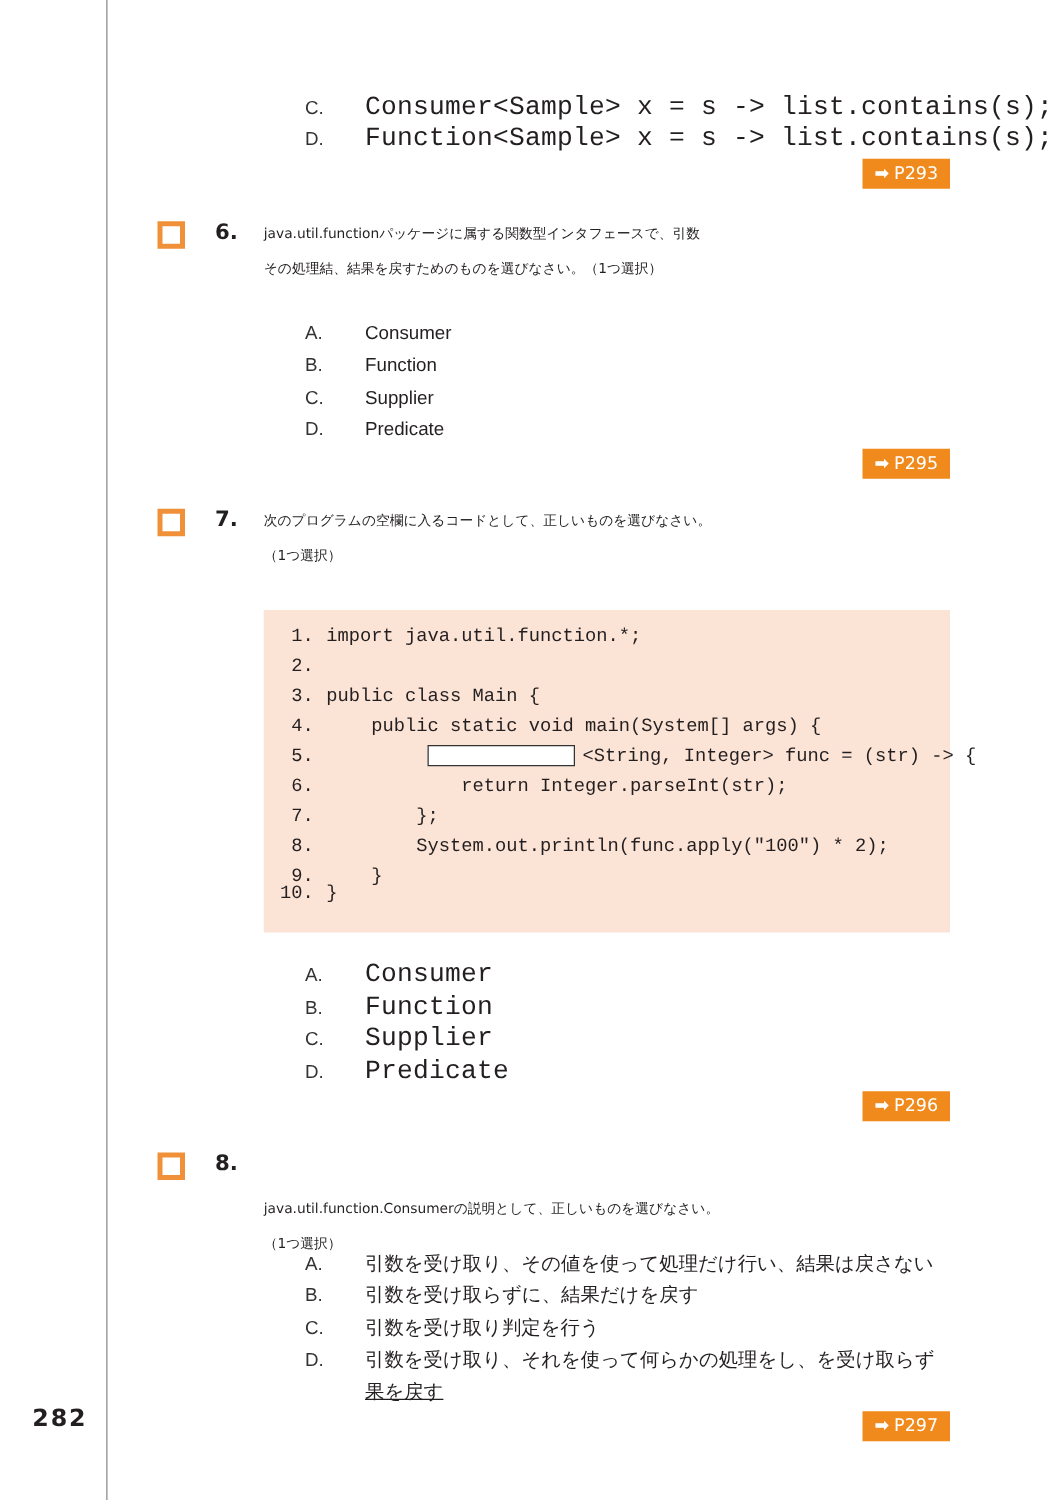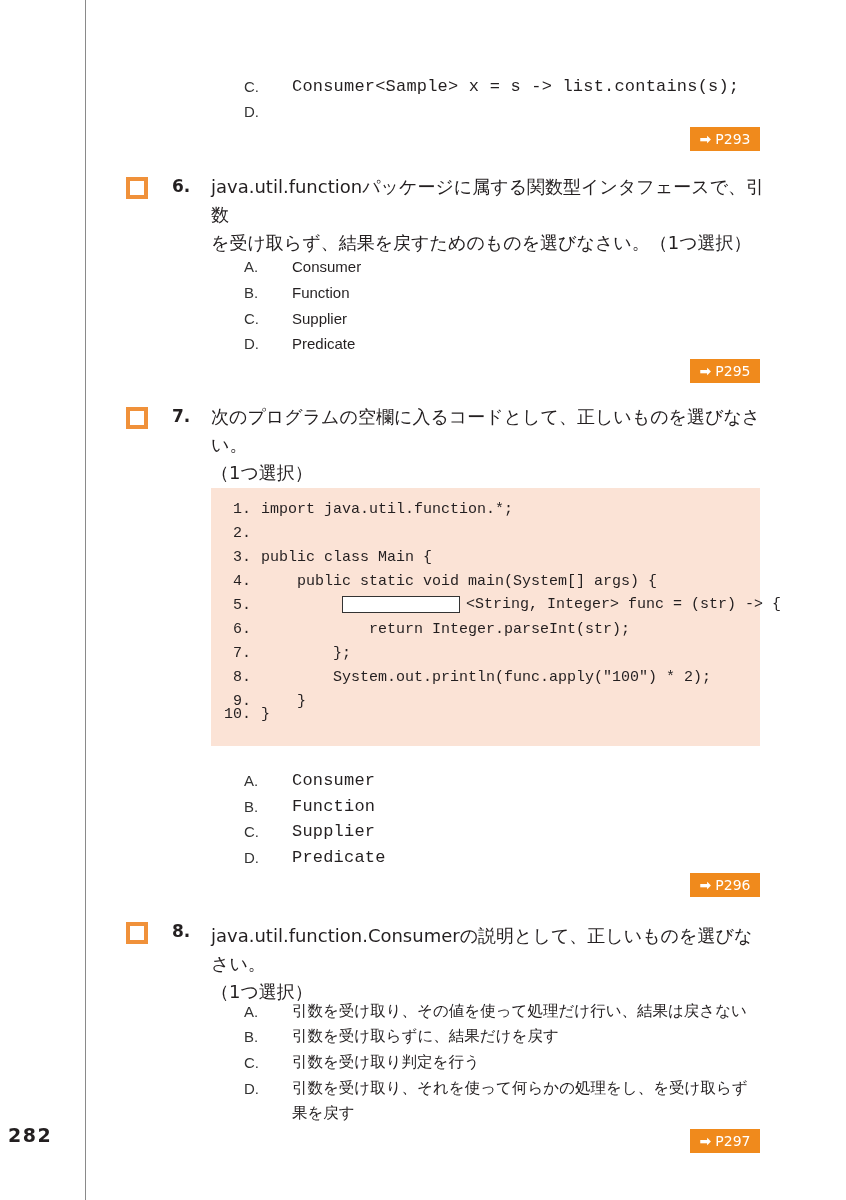--- a/index.html
+++ b/index.html
@@ -6,54 +6,54 @@
     body {
       width: 846px; height: 1200px; position: relative; overflow: hidden;
       font-family: "DejaVu Sans", "Liberation Sans", sans-serif;
       color: #231f20;
     }
     .margin-rule {
       position: absolute; left: 85px; top: 0; width: 1px; height: 1200px;
       background: #8a8a8a;
     }
     .page-number {
-      position: absolute; left: 8px; top: 1124px; width: 62px; 
+      position: absolute; left: 8px; top: 1124px; width: 62px; text-align: right;
       font-family: "DejaVu Sans", sans-serif; font-weight: bold; font-size: 19px;
       letter-spacing: 1.5px; color: #231f20;
     }
     .choice-row {
       position: absolute; left: 244px; height: 24px; display: flex; align-items: center;
       font-size: 15px; white-space: nowrap;
     }
     .choice-row .letter {
       width: 48px; flex: none; font-family: "Liberation Sans", sans-serif; font-size: 15px; color: #333;
     }
     .choice-row .text { font-family: "Liberation Sans", "DejaVu Sans", sans-serif; font-size: 15px; }
-    .choice-row .text.mono { font-family: "Liberation Mono", "DejaVu Sans Mono", monospace; font-size: 17px; letter-spacing: 0.2px; }
+    .choice-row .text.mono { font-family: "Liberation Mono", "DejaVu Sans Mono", monospace; font-size: 21px; letter-spacing: 0.2px; }
     .choice-row .text.jp { font-family: "DejaVu Sans", sans-serif; font-size: 15.5px; }
     .page-ref {
       position: absolute; left: 690px; width: 70px; height: 24px;
       background: #f08a1c; color: #ffffff;
       font-family: "DejaVu Sans", sans-serif; font-size: 14px;
       display: flex; align-items: center; justify-content: center; gap: 4px;
       cursor: pointer;
     }
     .page-ref .arrow { font-size: 14px; font-weight: bold; }
     .checkbox {
       position: absolute; left: 126px; width: 22px; height: 22px;
       border: 4px solid #f0913a; box-sizing: border-box; background: #fff;
       cursor: pointer;
     }
     .q-number {
       position: absolute; left: 172px; font-family: "DejaVu Sans", sans-serif;
       font-weight: bold; font-size: 17px; color: #231f20;
     }
     .q-text {
       position: absolute; left: 211px; width: 555px;
-      font-family: "DejaVu Sans", sans-serif; font-size: 18px; line-height: 28px;
+      font-family: "DejaVu Sans", sans-serif; font-size: 11px; line-height: 28px;
       color: #231f20; font-weight: 500;
     }
     .code-box {
       position: absolute; left: 211px; top: 488px; width: 549px; height: 258px;
       background: #fbe3d6;
     }
     .code-line {
       position: absolute; left: 0; height: 24px; display: flex; align-items: center;
       font-family: "Liberation Mono", "DejaVu Sans Mono", monospace; font-size: 15px;
       white-space: pre; color: #231f20;
@@ -72,33 +72,34 @@
 <div class="margin-rule"></div>
 <div class="page-number">282</div>
 
 <div>
   <div class="choice-row" style="top:74px;">
     <span class="letter">C.</span>
     <span class="text mono">Consumer&lt;Sample&gt; x = s -&gt; list.contains(s);</span>
   </div>
   <div class="choice-row" style="top:99px;">
     <span class="letter">D.</span>
+    <span class="text mono">Function&lt;Sample&gt; x = s -&gt; list.contains(s);</span>
   </div>
   <div class="page-ref" style="top:127px;">
     <span class="arrow">➡</span>
     <span>P293</span>
   </div>
 </div>
 
 <div>
   <div class="checkbox" style="top:177px;"></div>
   <div class="q-number" style="top:176px;">6.</div>
   <div class="q-text" style="top:173px;">
     <div>java.util.functionパッケージに属する関数型インタフェースで、引数</div>
-    <div>を受け取らず、結果を戻すためのものを選びなさい。（1つ選択）</div>
+    <div>その処理結、結果を戻すためのものを選びなさい。（1つ選択）</div>
   </div>
   <div class="choice-row" style="top:254px;">
     <span class="letter">A.</span>
     <span class="text">Consumer</span>
   </div>
   <div class="choice-row" style="top:280px;">
     <span class="letter">B.</span>
     <span class="text">Function</span>
   </div>
   <div class="choice-row" style="top:306px;">
@@ -184,41 +185,41 @@
   </div>
   <div class="page-ref" style="top:873px;">
     <span class="arrow">➡</span>
     <span>P296</span>
   </div>
 </div>
 
 <div>
   <div class="checkbox" style="top:922px;"></div>
   <div class="q-number" style="top:921px;">8.</div>
-  <div class="q-text" style="top:922px;">
+  <div class="q-text" style="top:953px;">
     <div>java.util.function.Consumerの説明として、正しいものを選びなさい。</div>
     <div>（1つ選択）</div>
   </div>
   <div class="choice-row" style="top:999px;">
     <span class="letter">A.</span>
     <span class="text jp">引数を受け取り、その値を使って処理だけ行い、結果は戻さない</span>
   </div>
   <div class="choice-row" style="top:1024px;">
     <span class="letter">B.</span>
     <span class="text jp">引数を受け取らずに、結果だけを戻す</span>
   </div>
   <div class="choice-row" style="top:1050px;">
     <span class="letter">C.</span>
     <span class="text jp">引数を受け取り判定を行う</span>
   </div>
   <div class="choice-row" style="top:1076px;">
     <span class="letter">D.</span>
     <span class="text jp">引数を受け取り、それを使って何らかの処理をし、を受け取らず</span>
   </div>
-  <div class="choice-row" style="top:1101px;">
+  <div class="choice-row" style="top:1101px;text-decoration:underline;">
     <span class="letter"></span>
     <span class="text jp">果を戻す</span>
   </div>
   <div class="page-ref" style="top:1129px;">
     <span class="arrow">➡</span>
     <span>P297</span>
   </div>
 </div>
 
 </body></html>

